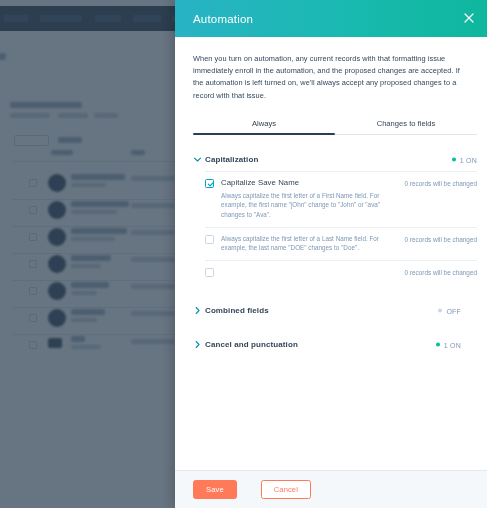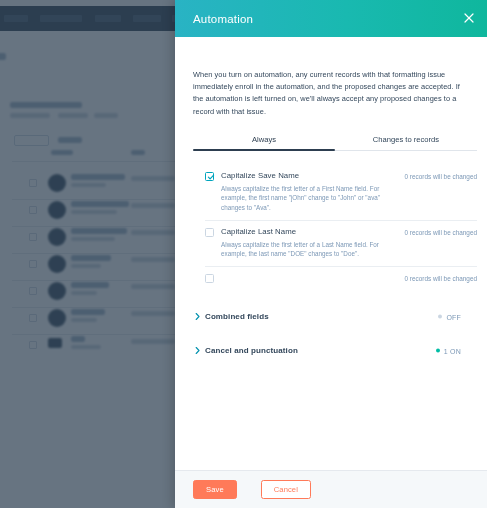--- a/index.html
+++ b/index.html
@@ -84,21 +84,20 @@
     cursor: pointer;
     display: flex; align-items: center; justify-content: center;
   }
   #close-btn svg { display: block; }
 
   
   #modal-body {
     flex: 1 1 auto;
     overflow: hidden;
     padding: 0;
-    margin-top: 16px;
   }
 
   #intro {
     padding: 16px 18px 0 18px;
     font-size: 7.4px;
     line-height: 12.2px;
     color: #33475b;
     letter-spacing: 0.05px;
   }
 
@@ -339,26 +338,38 @@
       </svg>
     </div>
   </div>
 
   <div id="modal-body">
 
     <div id="intro">When you turn on automation, any current records with that formatting issue immediately enroll in the automation, and the proposed changes are accepted. If the automation is left turned on, we'll always accept any proposed changes to a record with that issue.</div>
 
     <div id="tabs">
       <div class="tab active">Always</div>
-      <div class="tab">Changes to records</div>
+      <div class="tab">Changes to fields</div>
     </div>
 
     <div class="spacer-16"></div>
 
     <div class="section">
+      <div class="section-head">
+        <span class="chevron">
+          <svg width="7" height="5" viewBox="0 0 7 5" aria-hidden="true">
+            <path d="M0.5 1.2 L3.5 4 L6.5 1.2" fill="none" stroke="#0091ae" stroke-width="1.1" stroke-linecap="round" stroke-linejoin="round"></path>
+          </svg>
+        </span>
+        <span class="section-title">Capitalization</span>
+        <span class="section-status">
+          <span class="status-dot"></span>
+          <span>1 ON</span>
+        </span>
+      </div>
 
       <div class="rule">
         <div class="rule-cb">
           <span class="cbox checked">
             <svg width="8" height="8" viewBox="0 0 8 8" aria-hidden="true">
               <path d="M1.4 4.1 L3.1 5.8 L6.6 2.2" fill="none" stroke="#00a4bd" stroke-width="1.2" stroke-linecap="round" stroke-linejoin="round"></path>
             </svg>
           </span>
         </div>
         <div class="rule-main">
@@ -366,21 +377,20 @@
           <div class="rule-desc">Always capitalize the first letter of a First Name field. For example, the first name "jOhn" change to "John" or "ava" changes to "Ava".</div>
         </div>
         <div class="rule-records">0 records will be changed</div>
       </div>
 
       <div class="rule">
         <div class="rule-cb">
           <span class="cbox"></span>
         </div>
         <div class="rule-main">
-          <div class="rule-title">Capitalize Last Name</div>
           <div class="rule-desc">Always capitalize the first letter of a Last Name field. For example, the last name "DOE" changes to "Doe".</div>
         </div>
         <div class="rule-records">0 records will be changed</div>
       </div>
 
       <div class="rule">
         <div class="rule-cb">
           <span class="cbox"></span>
         </div>
         <div class="rule-records">0 records will be changed</div>

